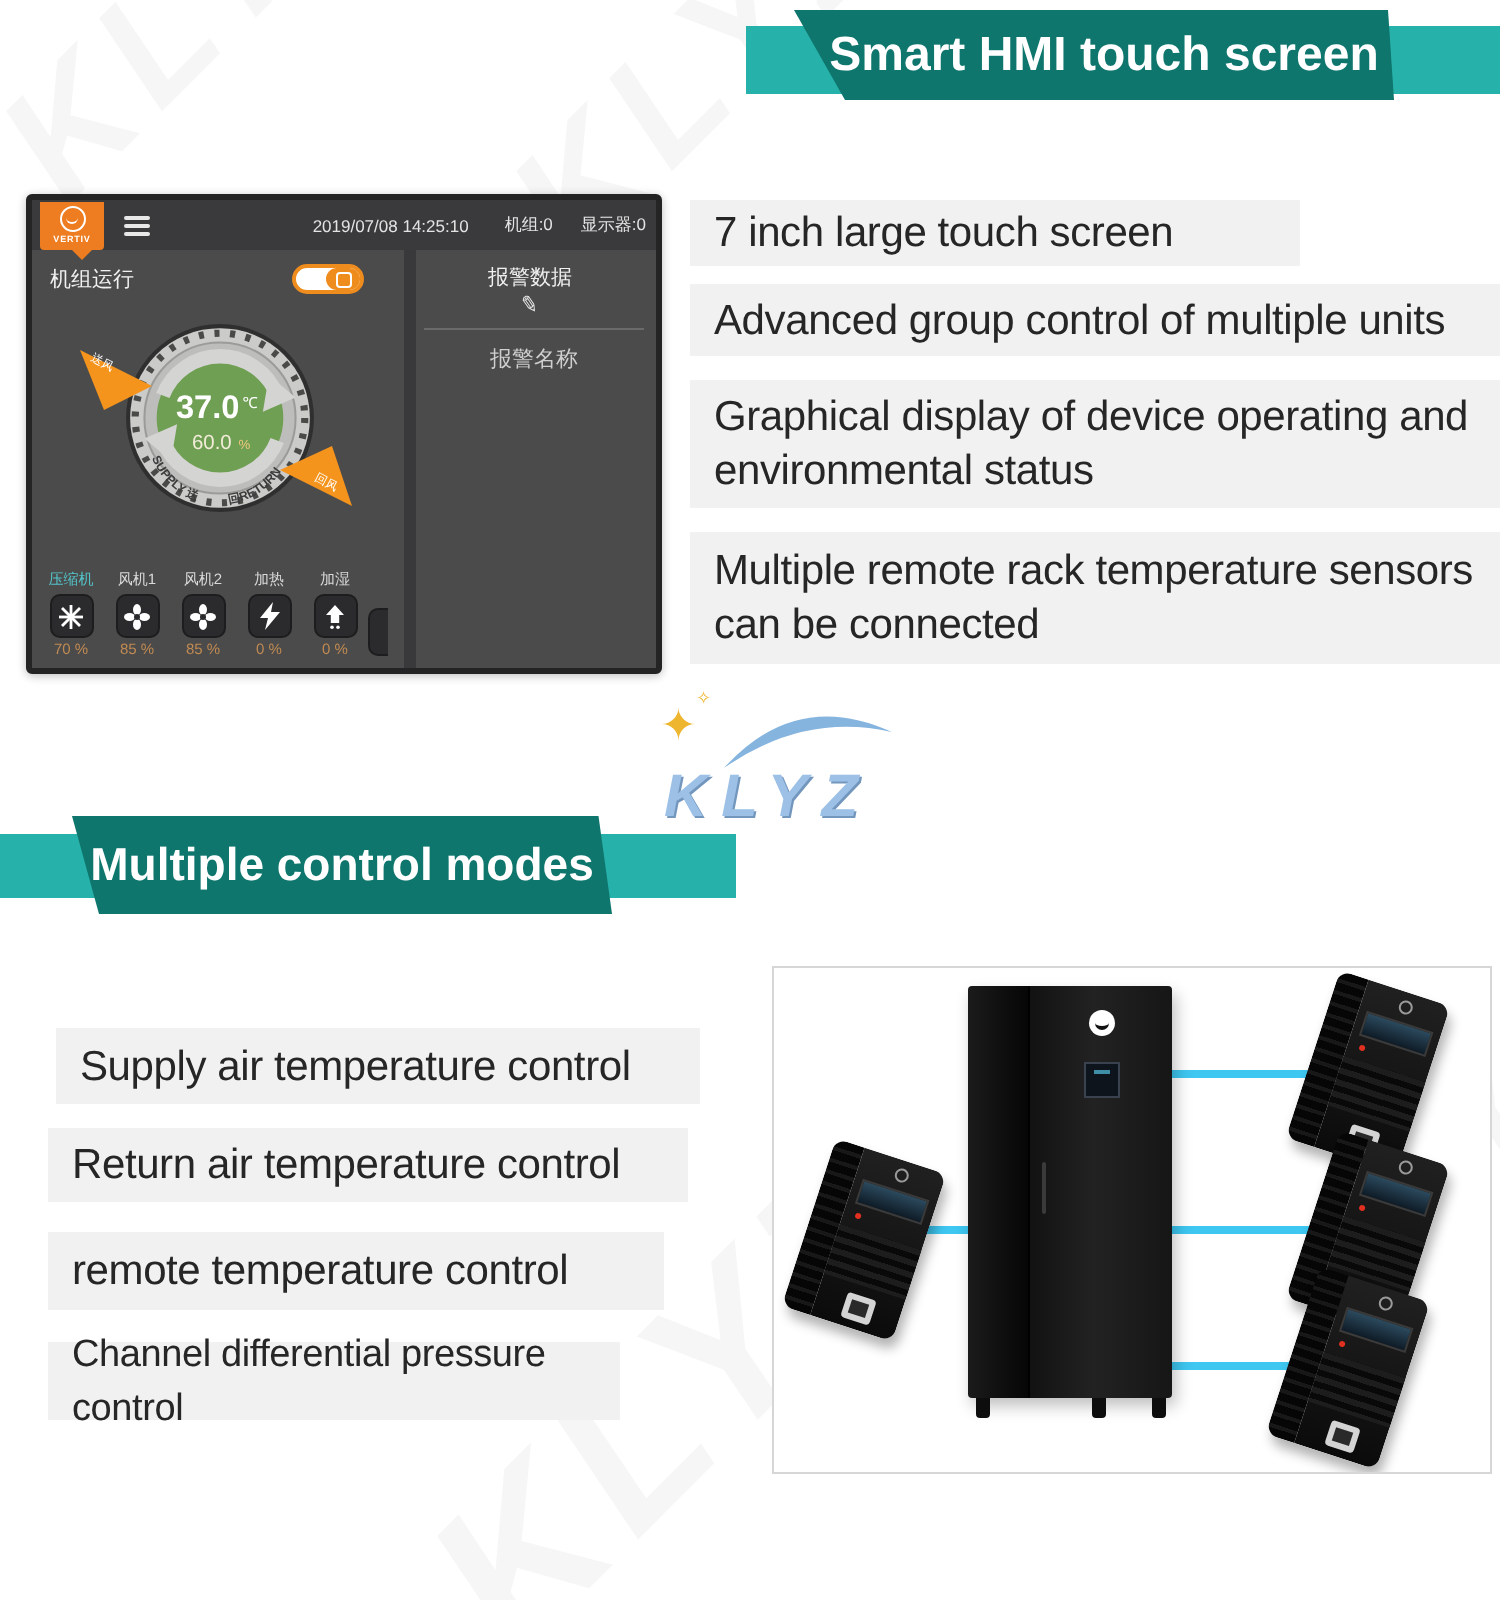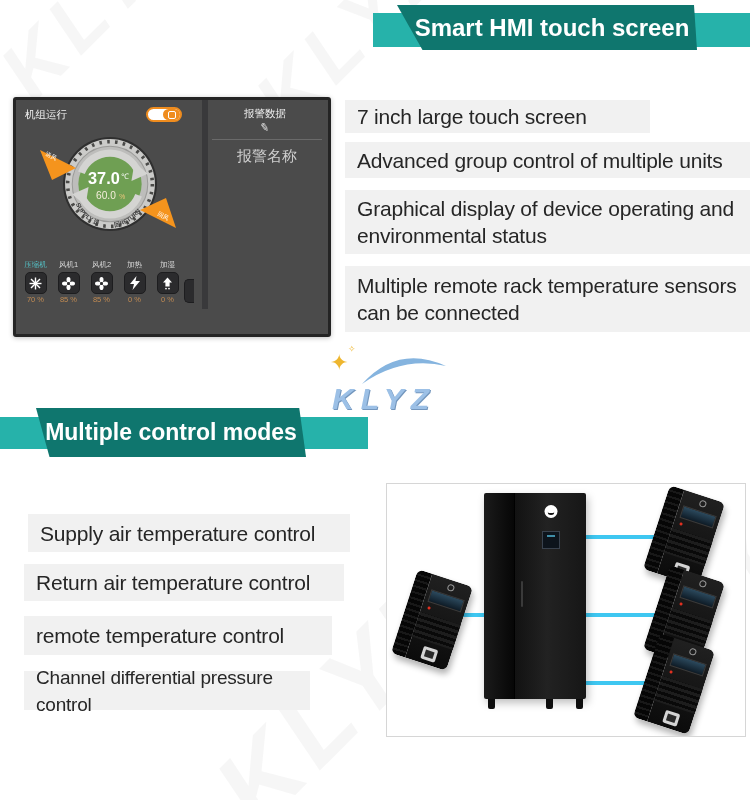--- a/index.html
+++ b/index.html
@@ -72,21 +72,21 @@
        border-radius:5px;display:flex;align-items:center;justify-content:center;box-sizing:border-box;cursor:pointer;}
   .tile-value{font-size:7.5px;color:#c08a52;}
   #tile-stub{width:9px;height:22px;background:#2b2b2d;border:1px solid #1d1d1f;border-right:none;
        border-radius:5px 0 0 5px;margin-top:19px;}
 
   #panel-right{position:absolute;left:192px;right:2px;top:0;bottom:0;}
   #alarm-head{display:flex;align-items:center;justify-content:space-between;padding:7px 14px 5px 10px;
        border-bottom:1px solid #6a6a6a;margin:0 4px;flex-direction:column;}
   #alarm-title{font-size:10.5px;color:#f0f0f0;}
   #alarm-edit{font-size:11px;color:#e8e8e8;transform:rotate(10deg);cursor:pointer;}
-  #alarm-colhead{text-align:center;font-size:15px;color:#cfcfcf;margin-top:7px;}
+  #alarm-colhead{text-align:center;font-size:11px;color:#cfcfcf;margin-top:7px;}
 
   
   .fbox{position:absolute;background:#f1f1f1;color:#262626;font-size:21px;display:flex;align-items:center;
        padding-left:12px;box-sizing:border-box;white-space:pre-line;line-height:27px;letter-spacing:-0.2px;}
   #fr1{left:345px;top:100px;width:305px;height:33px;}
   #fr2{left:345px;top:142px;width:405px;height:36px;}
   #fr3{left:345px;top:190px;width:405px;height:64px;}
   #fr4{left:345px;top:266px;width:405px;height:66px;}
 
   
@@ -158,20 +158,37 @@
   <div class="wm" style="left:235px;top:-15px;font-size:80px;">KLYZ</div>
   <div class="wm" style="left:190px;top:640px;font-size:105px;">KLYZ</div>
   <div class="wm" style="left:620px;top:530px;font-size:70px;">KLYZ</div>
 
   <div id="teal-top" class="teal-bar"></div>
   <div id="banner-top" class="banner-shape">
     <span>Smart HMI touch screen</span>
   </div>
 
   <div id="hmi">
+    <div id="hmi-topbar">
+      <div id="vertiv-badge">
+        <span class="v-circle">
+            <i class="v-bird"></i>
+          </span>
+        <span class="v-text">VERTIV</span>
+        <span id="vertiv-notch"></span>
+      </div>
+      <div id="hamburger">
+          <span></span>
+          <span></span>
+          <span></span>
+        </div>
+      <span id="hmi-datetime">2019/07/08 14:25:10</span>
+      <span id="hmi-unit">机组:0</span>
+      <span id="hmi-display">显示器:0</span>
+    </div>
 
     <div id="hmi-main">
       <div id="hmi-divider"></div>
 
       <div id="panel-left">
         <div class="panel-head">
           <span class="panel-title">机组运行</span>
           <span id="run-toggle">
               <span class="knob-on">
                 <i></i>

